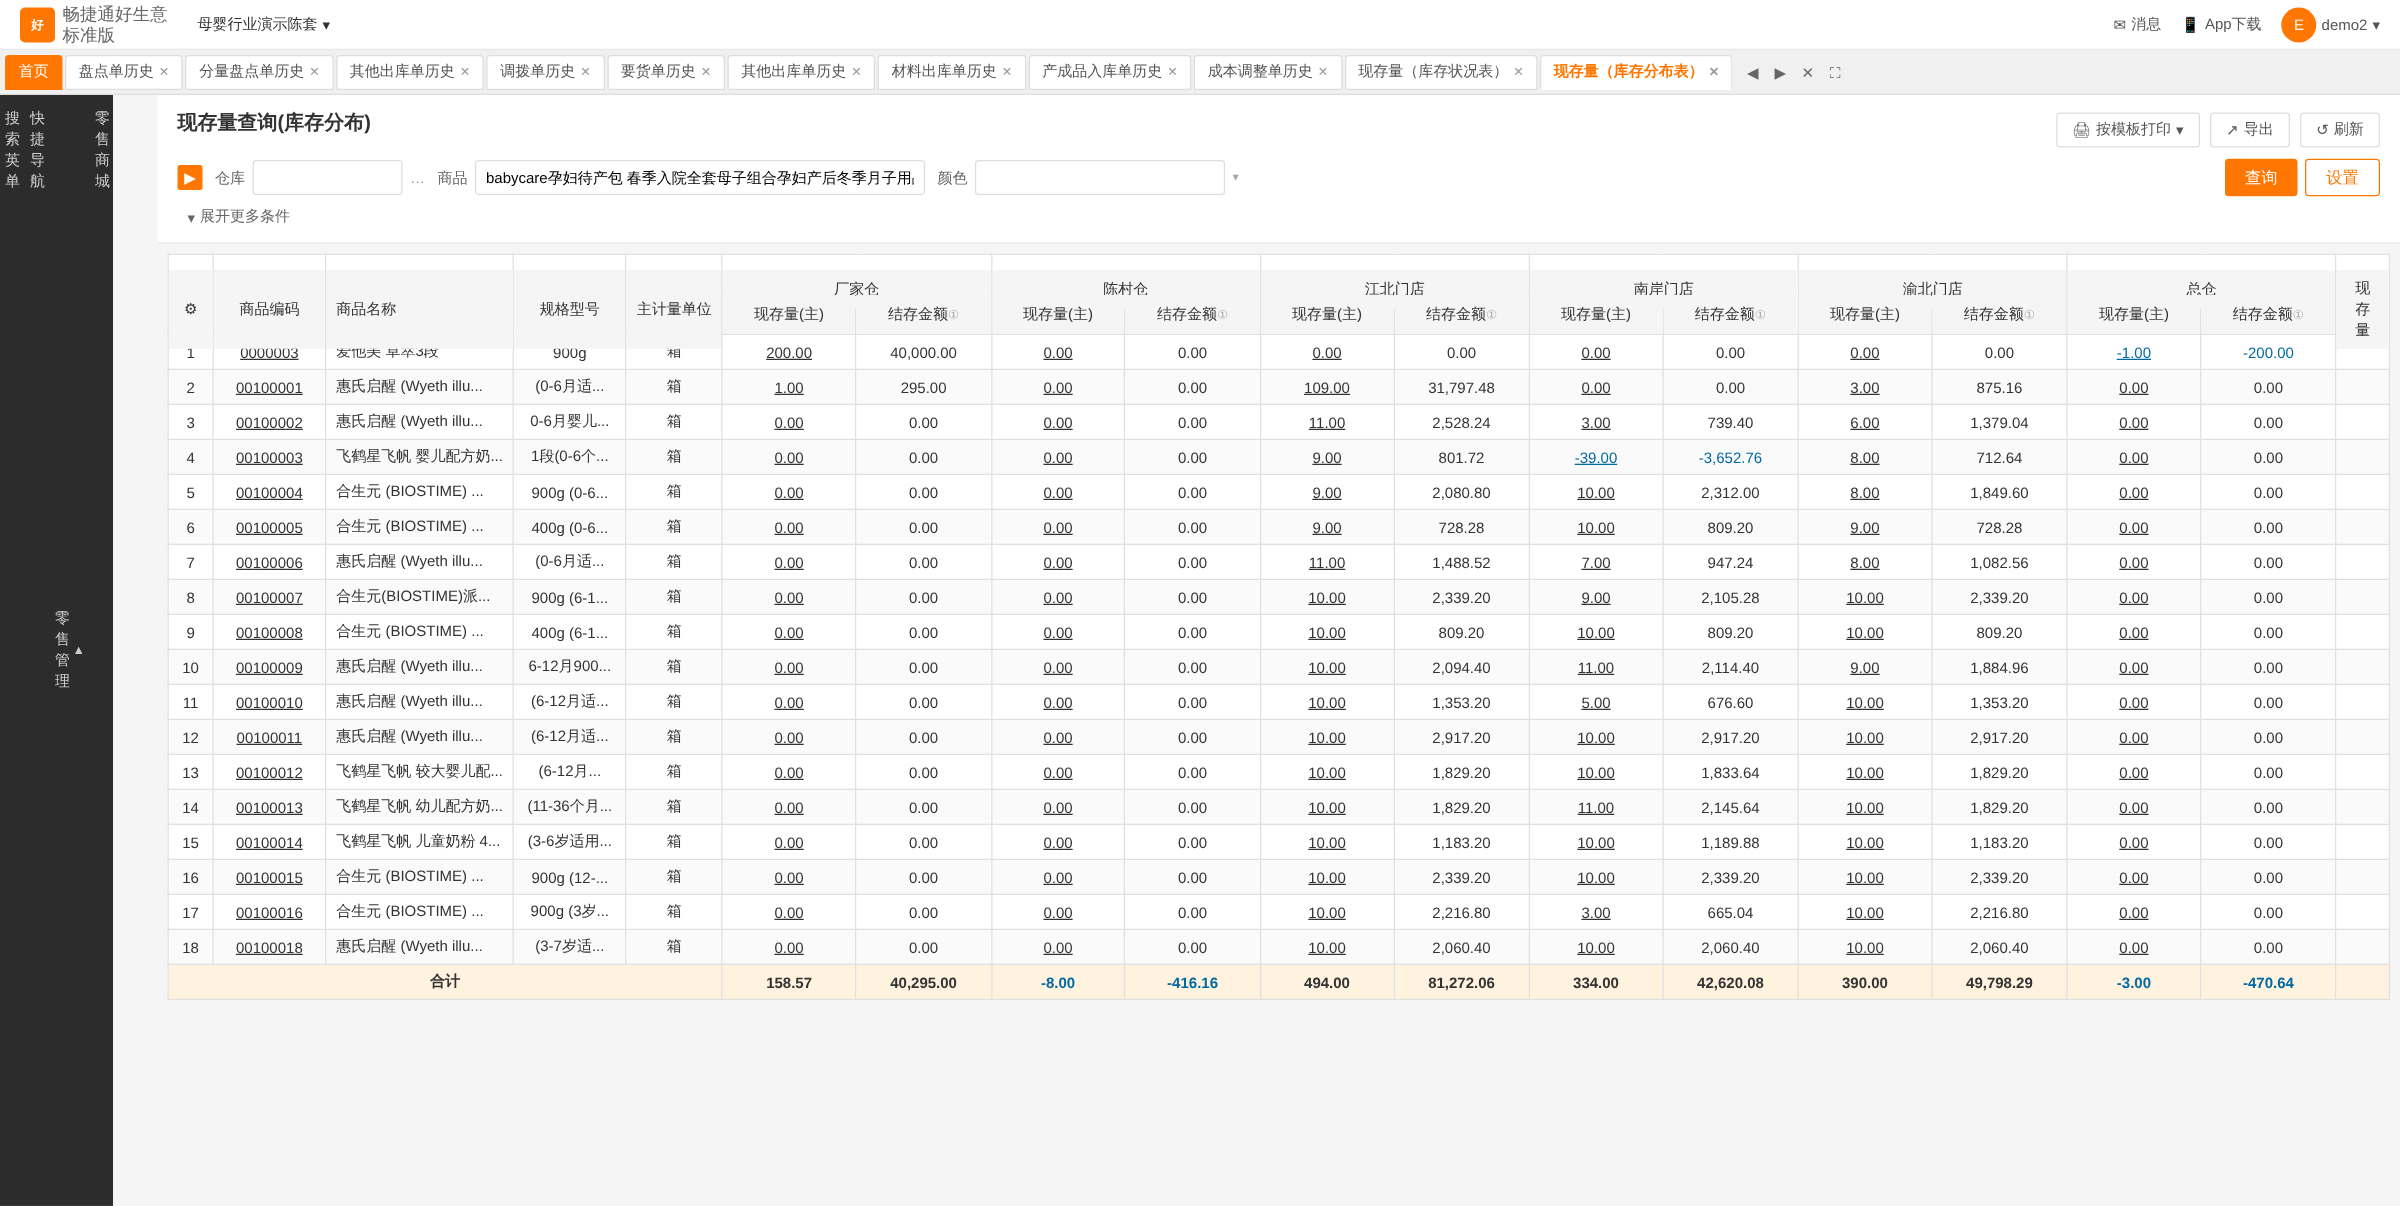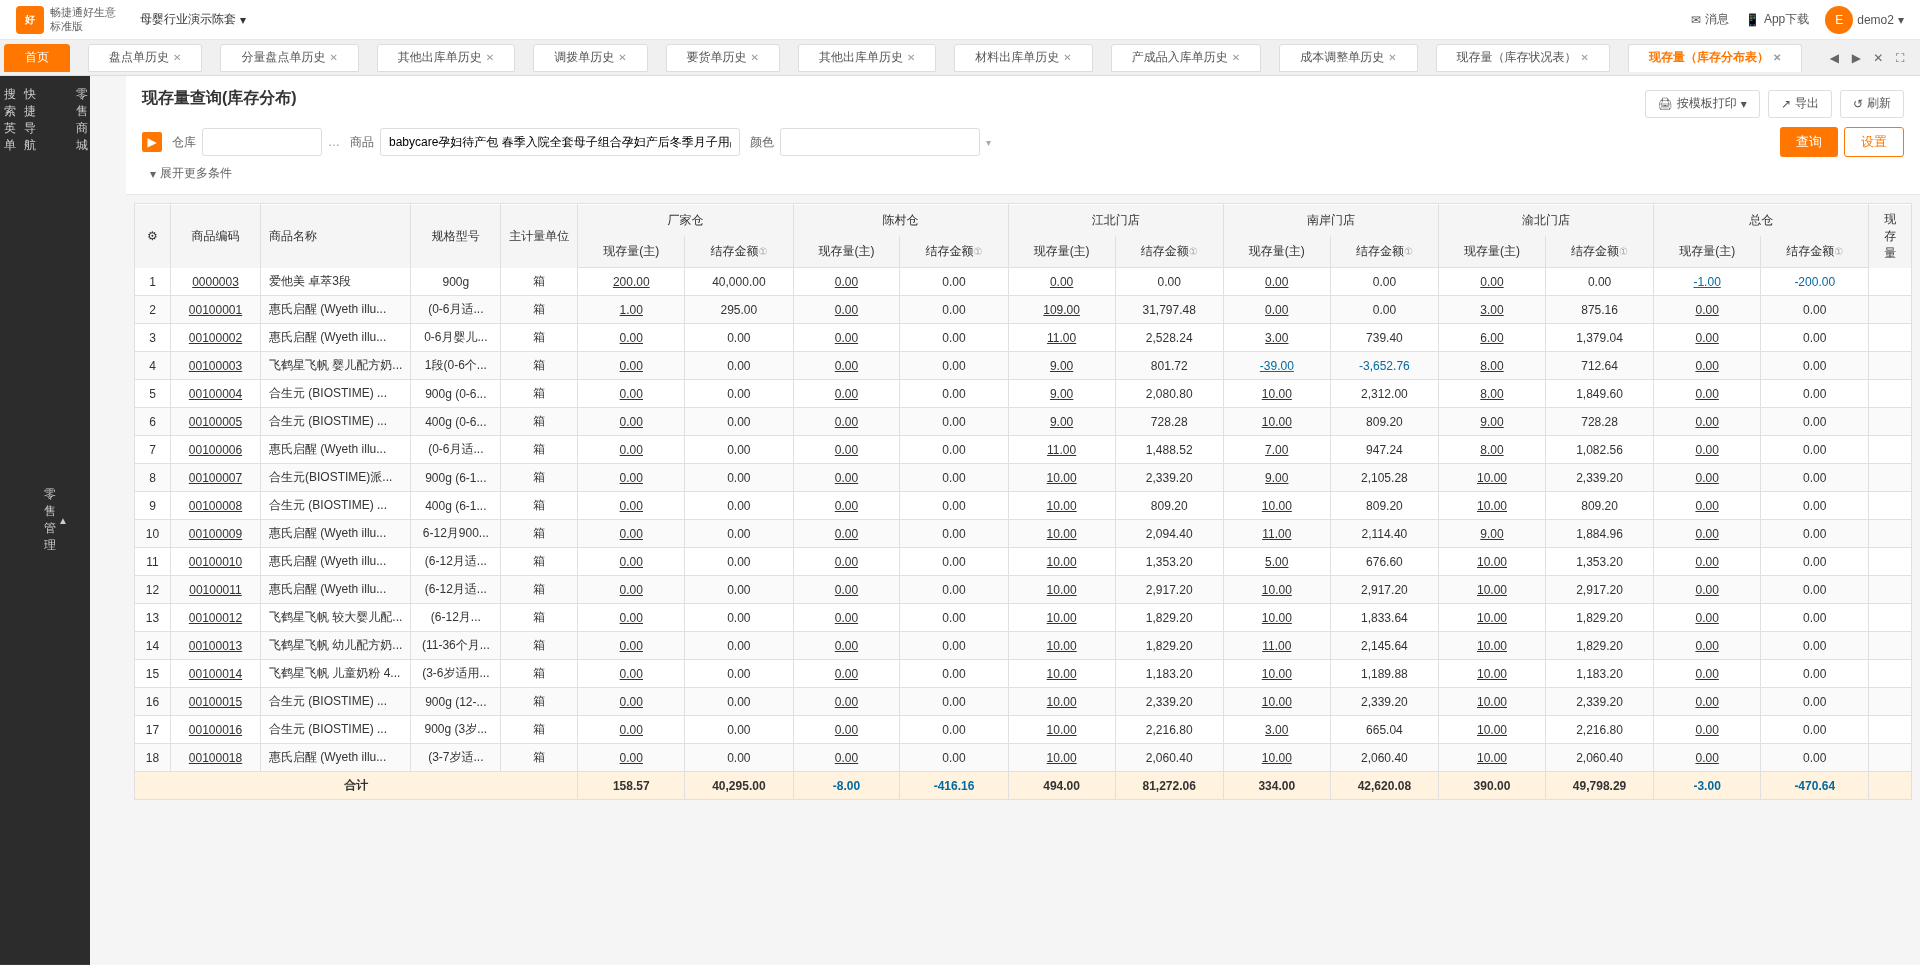--- a/index.html
+++ b/index.html
@@ -3,28 +3,28 @@
   <meta charset="utf-8">
   <style>
     * { box-sizing: border-box; margin: 0; padding: 0; }
     body { font-family: 'Microsoft YaHei', Arial, sans-serif; font-size: 12px; background: #f5f5f5; color: #333; overflow: hidden; }
     
     
     .top-bar { height: 40px; background: #fff; display: flex; align-items: center; justify-content: space-between; padding: 0 16px; border-bottom: 1px solid #e8e8e8; }
     .top-bar-left { display: flex; align-items: center; gap: 8px; }
     .logo-area { display: flex; align-items: center; gap: 6px; }
     .logo-icon { width: 28px; height: 28px; background: #ff7700; border-radius: 4px; display: flex; align-items: center; justify-content: center; color: white; font-size: 10px; font-weight: bold; }
-    .logo-text { font-size: 11px; color: #666; line-height: 1.2; }
+    .logo-text { font-size: 14px; color: #666; line-height: 1.2; }
     .top-bar-right { display: flex; align-items: center; gap: 16px; }
     .top-right-item { display: flex; align-items: center; gap: 4px; font-size: 12px; color: #555; cursor: pointer; }
     .avatar { width: 28px; height: 28px; border-radius: 50%; background: #ff7700; display: flex; align-items: center; justify-content: center; color: white; font-size: 12px; }
 
     
     .tab-bar { height: 36px; background: #f0f0f0; display: flex; align-items: center; padding: 0 4px; border-bottom: 1px solid #ddd; overflow: hidden; }
-    .tab { display: flex; align-items: center; gap: 4px; padding: 0 20px; height: 28px; background: #fff; border: 1px solid #ddd; border-radius: 3px 3px 0 0; margin-right: 18px; cursor: pointer; font-size: 12px; color: #555; white-space: nowrap; }
+    .tab { display: flex; align-items: center; gap: 4px; padding: 0 10px; height: 28px; background: #fff; border: 1px solid #ddd; border-radius: 3px 3px 0 0; margin-right: 2px; cursor: pointer; font-size: 12px; color: #555; white-space: nowrap; }
     .tab.active { background: #fff; border-bottom-color: #fff; color: #ff7700; font-weight: bold; }
     .tab .close-icon { color: #999; font-size: 10px; cursor: pointer; }
     .tab.home { background: #ff7700; color: white; border-color: #ff7700; }
     .tab-nav-btn { width: 20px; height: 28px; display: flex; align-items: center; justify-content: center; cursor: pointer; color: #666; font-size: 12px; }
 
     
     .main-layout { display: flex; height: calc(965px - 40px - 36px); }
 
     
     .sidebar { width: 90px; background: #2c2c2c; display: flex; flex-direction: row; flex-shrink: 0; overflow-y: auto; }
@@ -48,21 +48,21 @@
     .filter-btn-more { display: flex; align-items: center; gap: 4px; color: #666; cursor: pointer; font-size: 12px; padding: 4px 8px; }
     .btn-print { height: 28px; padding: 0 12px; border: 1px solid #ddd; border-radius: 3px; background: #fff; cursor: pointer; font-size: 12px; color: #555; display: flex; align-items: center; gap: 4px; }
     .btn-export { height: 28px; padding: 0 12px; border: 1px solid #ddd; border-radius: 3px; background: #fff; cursor: pointer; font-size: 12px; color: #555; display: flex; align-items: center; gap: 4px; }
     .btn-refresh { height: 28px; padding: 0 12px; border: 1px solid #ddd; border-radius: 3px; background: #fff; cursor: pointer; font-size: 12px; color: #555; display: flex; align-items: center; gap: 4px; }
     .btn-query { height: 30px; padding: 0 16px; background: #ff7700; border: none; border-radius: 3px; color: white; cursor: pointer; font-size: 13px; }
     .btn-settings { height: 30px; padding: 0 16px; background: #fff; border: 1px solid #ff7700; border-radius: 3px; color: #ff7700; cursor: pointer; font-size: 13px; }
 
     
     .table-area { flex: 1; overflow: auto; padding: 8px; }
     .data-table { width: 100%; border-collapse: collapse; background: #fff; font-size: 12px; }
-    .data-table th { background: #f5f5f5; border: 1px solid #e0e0e0; padding: 6px 8px; text-align: center; white-space: nowrap; font-weight: normal; color: #333; position: sticky; top: 1px; z-index: 2; }
+    .data-table th { background: #f5f5f5; border: 1px solid #e0e0e0; padding: 6px 8px; text-align: center; white-space: nowrap; font-weight: normal; color: #333; position: sticky; top: 12px; z-index: 2; }
     .data-table td { border: 1px solid #e0e0e0; padding: 5px 8px; text-align: center; white-space: nowrap; }
     .data-table tr:nth-child(even) td { background: #fafafa; }
     .th-group { background: #f0f0f0; }
     .negative { color: #0369a1; }
     .underline { text-decoration: underline; cursor: pointer; }
     .col-no { width: 36px; }
     .col-code { width: 90px; }
     .col-name { width: 130px; text-align: left !important; }
     .col-spec { width: 90px; }
     .col-unit { width: 60px; }

